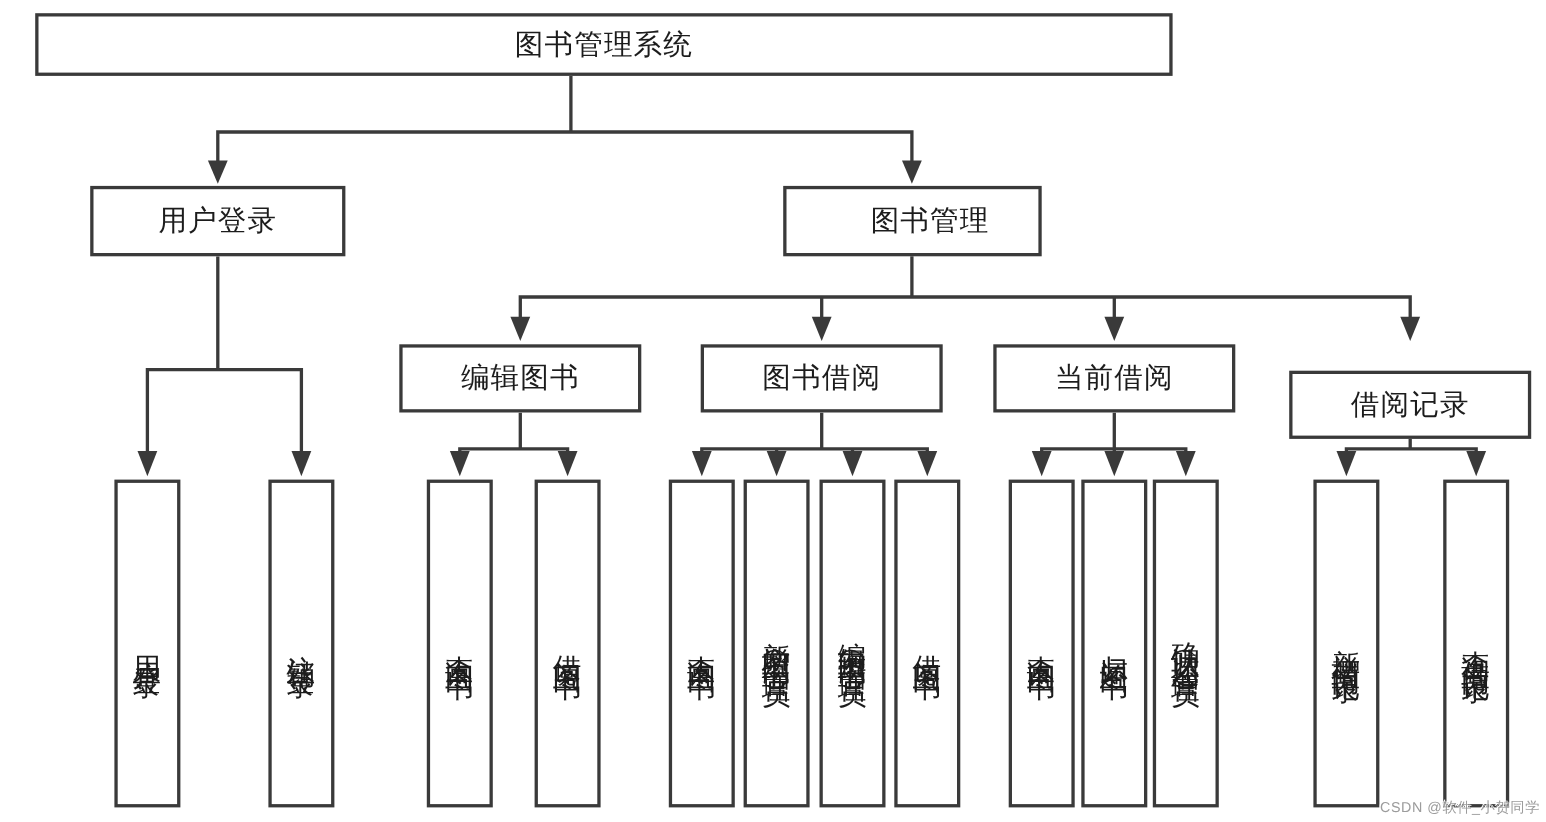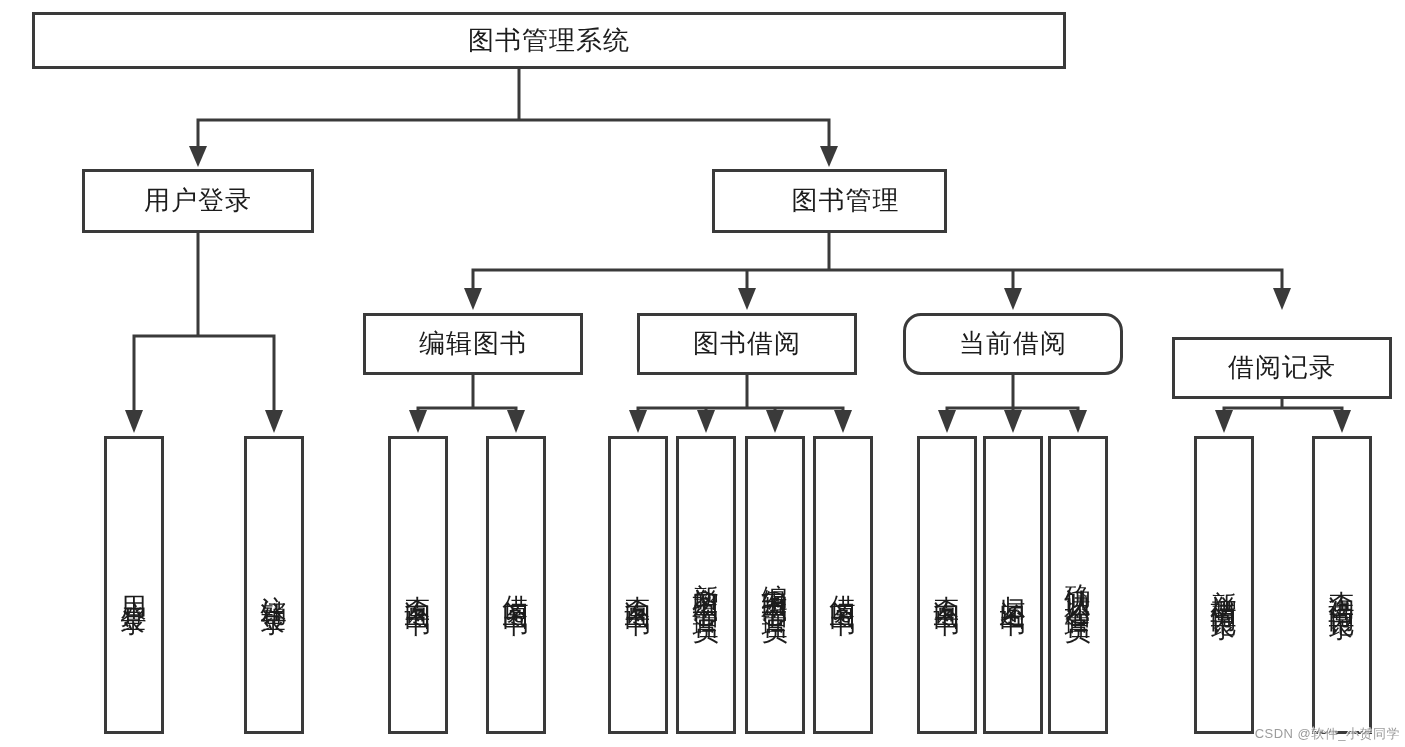--- a/index.html
+++ b/index.html
@@ -39,21 +39,21 @@
     letter-spacing: 1px;
     color: var(--text);
     white-space: nowrap;
   }
   .root-node   { left: 32px;  top: 12px;  width: 1034px; height: 57px; }
   .l1-a        { left: 82px;  top: 169px; width: 232px;  height: 64px; }
   .l1-b        { left: 712px; top: 169px; width: 235px;  height: 64px; padding-left: 32px; }
   .l2          { top: 313px; width: 220px; height: 62px; }
   .l2-1 { left: 363px; }
   .l2-2 { left: 637px; }
-  .l2-3 { left: 903px; border-radius: 18px; }
+  .l2-3 { left: 903px; }
   .l2-4 { left: 1172px; margin-top: 24px; }
   .leaf {
     top: 436px;
     width: 60px;
     height: 298px;
     writing-mode: vertical-rl;
     text-orientation: mixed;
     letter-spacing: 5px;
     line-height: 1;
     white-space: normal;

